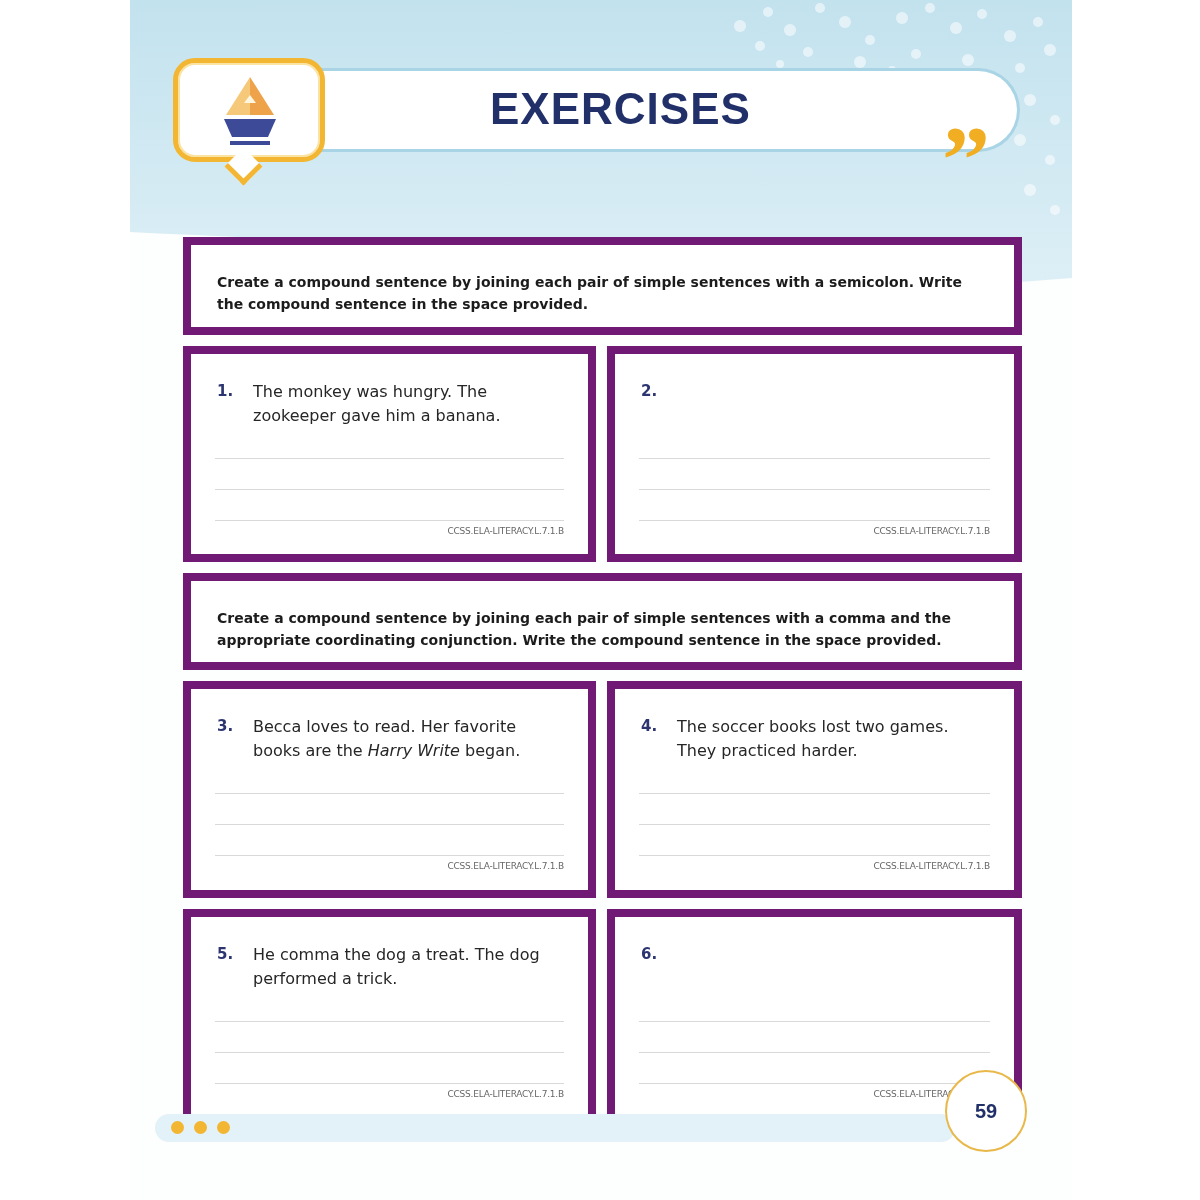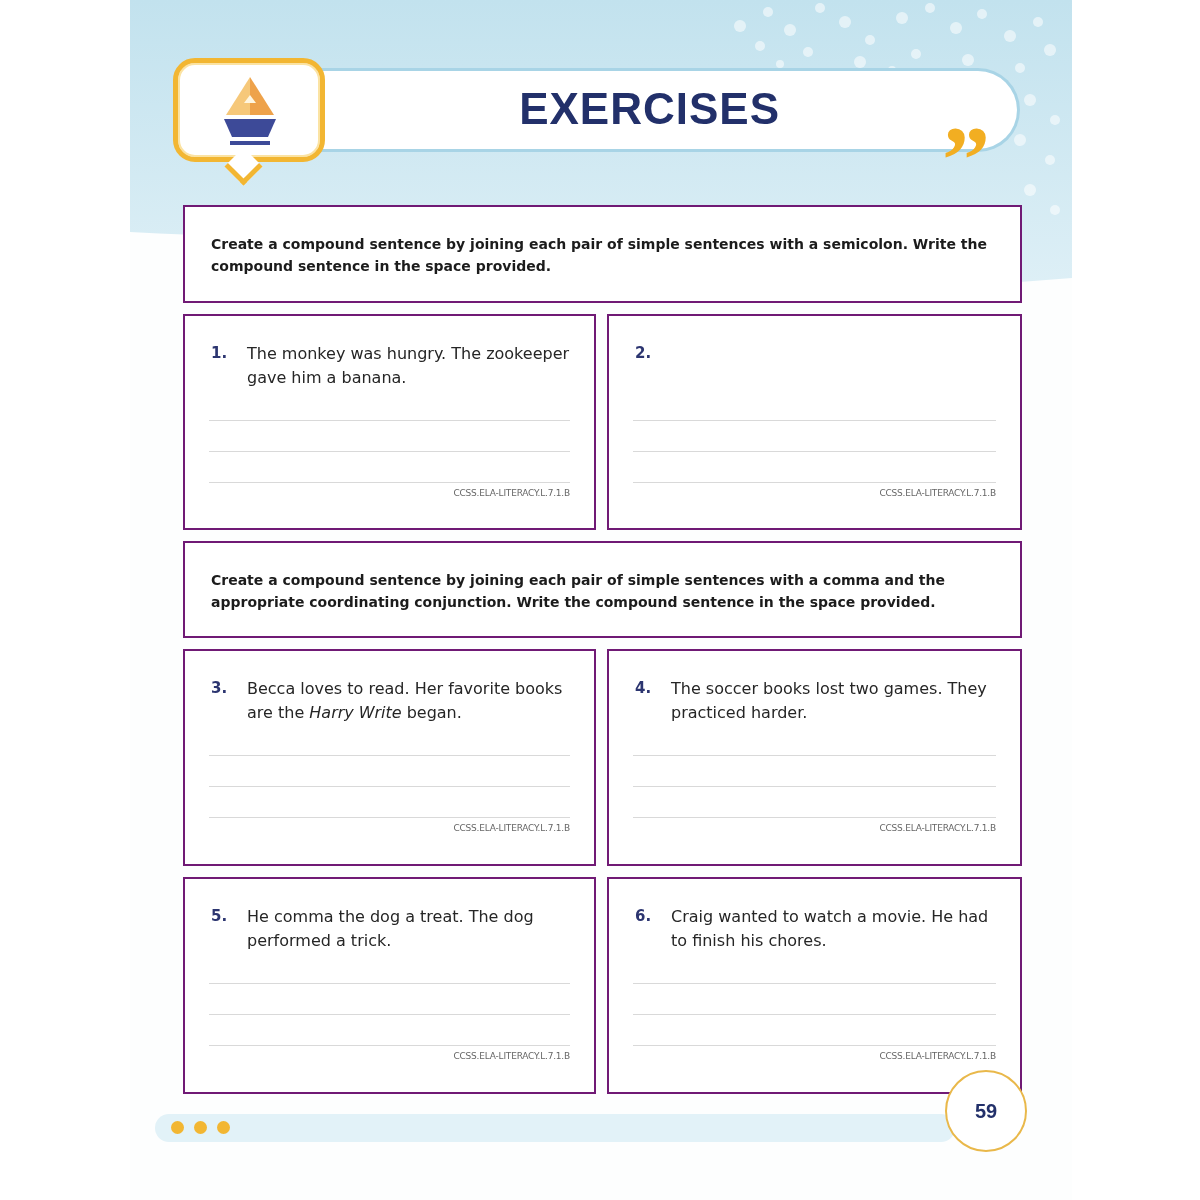--- a/index.html
+++ b/index.html
@@ -3,30 +3,30 @@
 <meta charset="utf-8">
 <style>
   html, body { margin:0; padding:0; }
   body { width:1200px; height:1200px; background:#ffffff; position:relative; overflow:hidden;
          font-family:"DejaVu Sans", sans-serif; color:#1c1c1c; }
   .page { position:absolute; left:130px; top:0; width:942px; height:1200px; background:#fdfefe; }
   .bg-wave { position:absolute; left:0; top:0; width:942px; height:290px; }
   .dots { position:absolute; left:590px; top:0; width:352px; height:230px; }
   .title-bar { position:absolute; left:150px; top:68px; width:740px; height:84px; background:#ffffff;
                border:3px solid #a8d4e6; border-radius:0 44px 44px 0; border-left:none; box-sizing:border-box; }
-  .title { position:absolute; left:360px; top:84px; width:290px; text-align:right;
+  .title { position:absolute; left:360px; top:84px; width:290px; text-align:left;
            font-family:"Liberation Sans", sans-serif; font-weight:bold; font-size:44px; letter-spacing:1px; color:#22306a; }
   .bubble { position:absolute; left:43px; top:58px; width:152px; height:104px; background:#fff;
             border:5px solid #f2b632; border-radius:22px; box-sizing:border-box; box-shadow:0 0 0 2px #fbe3a3 inset; }
   .bubble-tail { position:absolute; left:100px; top:153px; width:22px; height:22px; background:#fff;
                  border-right:5px solid #f2b632; border-bottom:5px solid #f2b632; transform:rotate(45deg); }
   .boat { position:absolute; left:90px; top:75px; width:60px; height:72px; }
   .quote-mark { position:absolute; left:812px; top:112px; font-family:"Liberation Serif", serif; font-weight:bold;
                 font-size:96px; line-height:1; color:#f2ae22; }
-  .box { position:absolute; background:#ffffff; border:2px solid #701a75; box-sizing:border-box; }
+  .box { position:absolute; background:#ffffff; border:8px solid #701a75; box-sizing:border-box;margin-top:32px; }
   .instr { font-family:"DejaVu Sans", sans-serif; font-weight:bold; font-size:14px; line-height:22px; color:#1c1c1c;
            position:absolute; left:26px; right:26px; }
   .num { position:absolute; left:26px; top:28px; font-weight:bold; font-size:15px; color:#2c3570; }
   .q { position:absolute; left:62px; right:24px; top:26px; font-size:16px; line-height:24px; color:#262626; }
   .q i { font-style:italic; }
   .line { position:absolute; left:24px; right:24px; height:1px; background:#d9d9d9; }
   .code { position:absolute; right:24px; font-size:9px; color:#666; letter-spacing:-0.2px;text-align:right; }
   .footer-bar { position:absolute; left:25px; top:1114px; width:800px; height:28px; background:#e2f2f8; border-radius:14px; }
   .fdot { position:absolute; top:1121px; width:13px; height:13px; border-radius:50%; background:#f2b632; }
   .page-circle { position:absolute; left:815px; top:1070px; width:82px; height:82px; border-radius:50%; background:#fff;
@@ -142,21 +142,20 @@
     <div class="num">5.</div>
     <div class="q">He comma the dog a treat. The dog performed a trick.</div>
     <div class="line" style="top:104px;"></div>
     <div class="line" style="top:135px;"></div>
     <div class="line" style="top:166px;"></div>
     <div class="code" style="top:172px;">CCSS.ELA-LITERACY.L.7.1.B</div>
   </div>
 
   <div class="box" style="left:477px;top:877px;width:415px;height:217px;">
     <div class="num">6.</div>
-    <div class="q">Craig wanted to watch a movie. He had to finish his chores.</div>
     <div class="line" style="top:104px;"></div>
     <div class="line" style="top:135px;"></div>
     <div class="line" style="top:166px;"></div>
     <div class="code" style="top:172px;">CCSS.ELA-LITERACY.L.7.1.B</div>
   </div>
 
   <div class="footer-bar"></div>
   <div class="fdot" style="left:41px;"></div>
   <div class="fdot" style="left:64px;"></div>
   <div class="fdot" style="left:87px;"></div>

